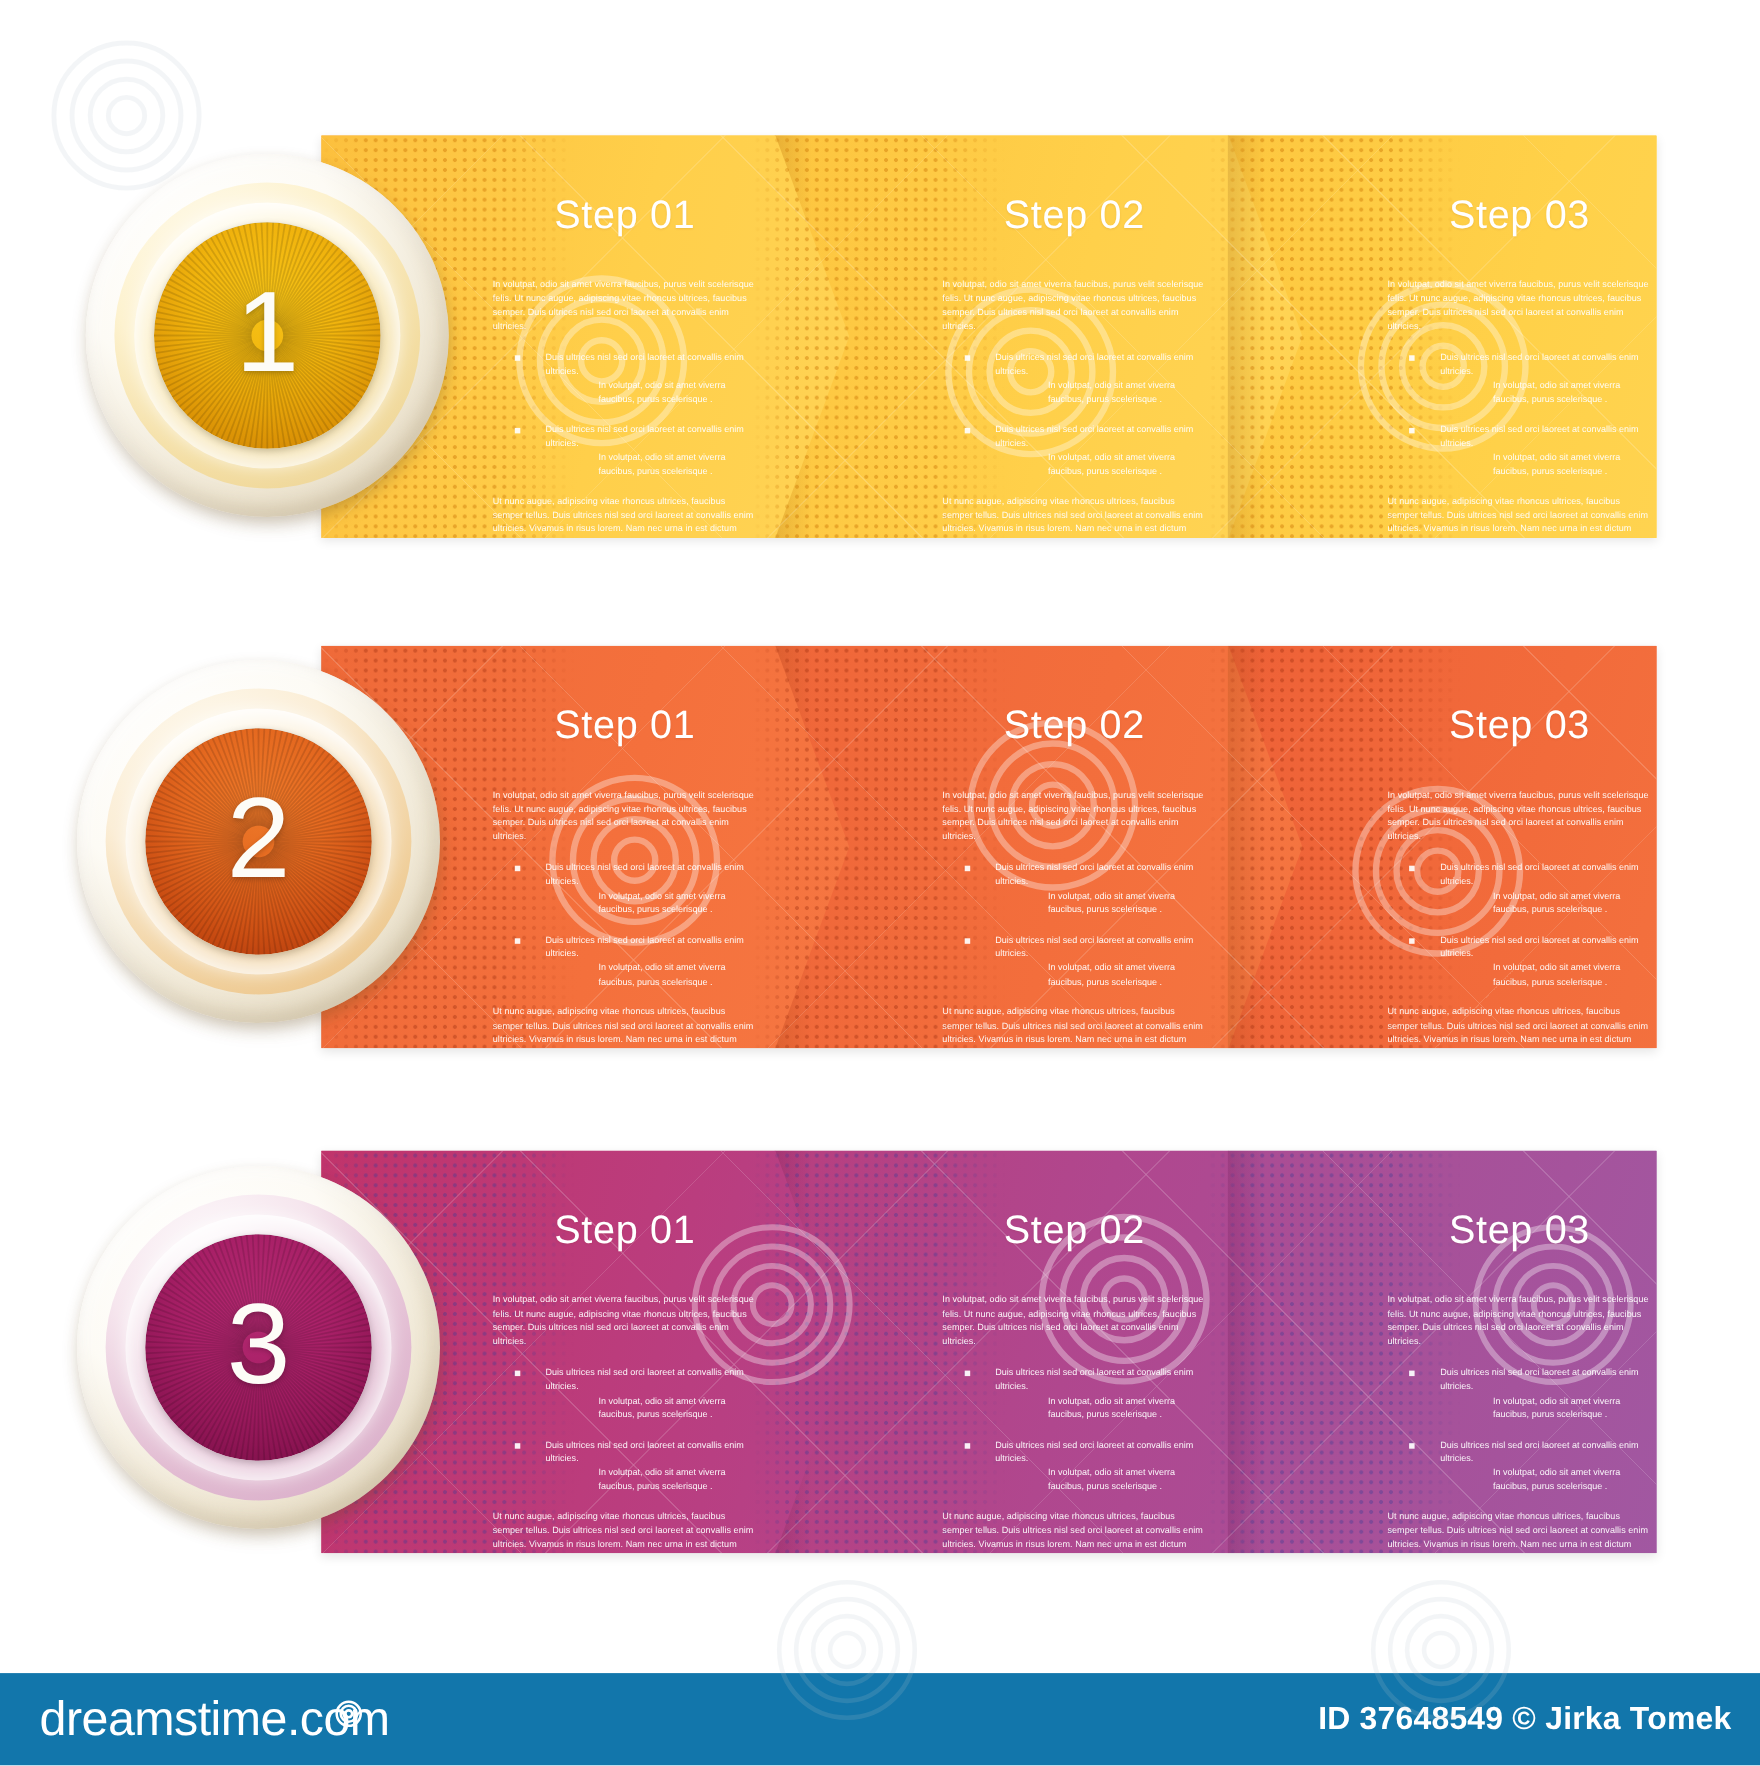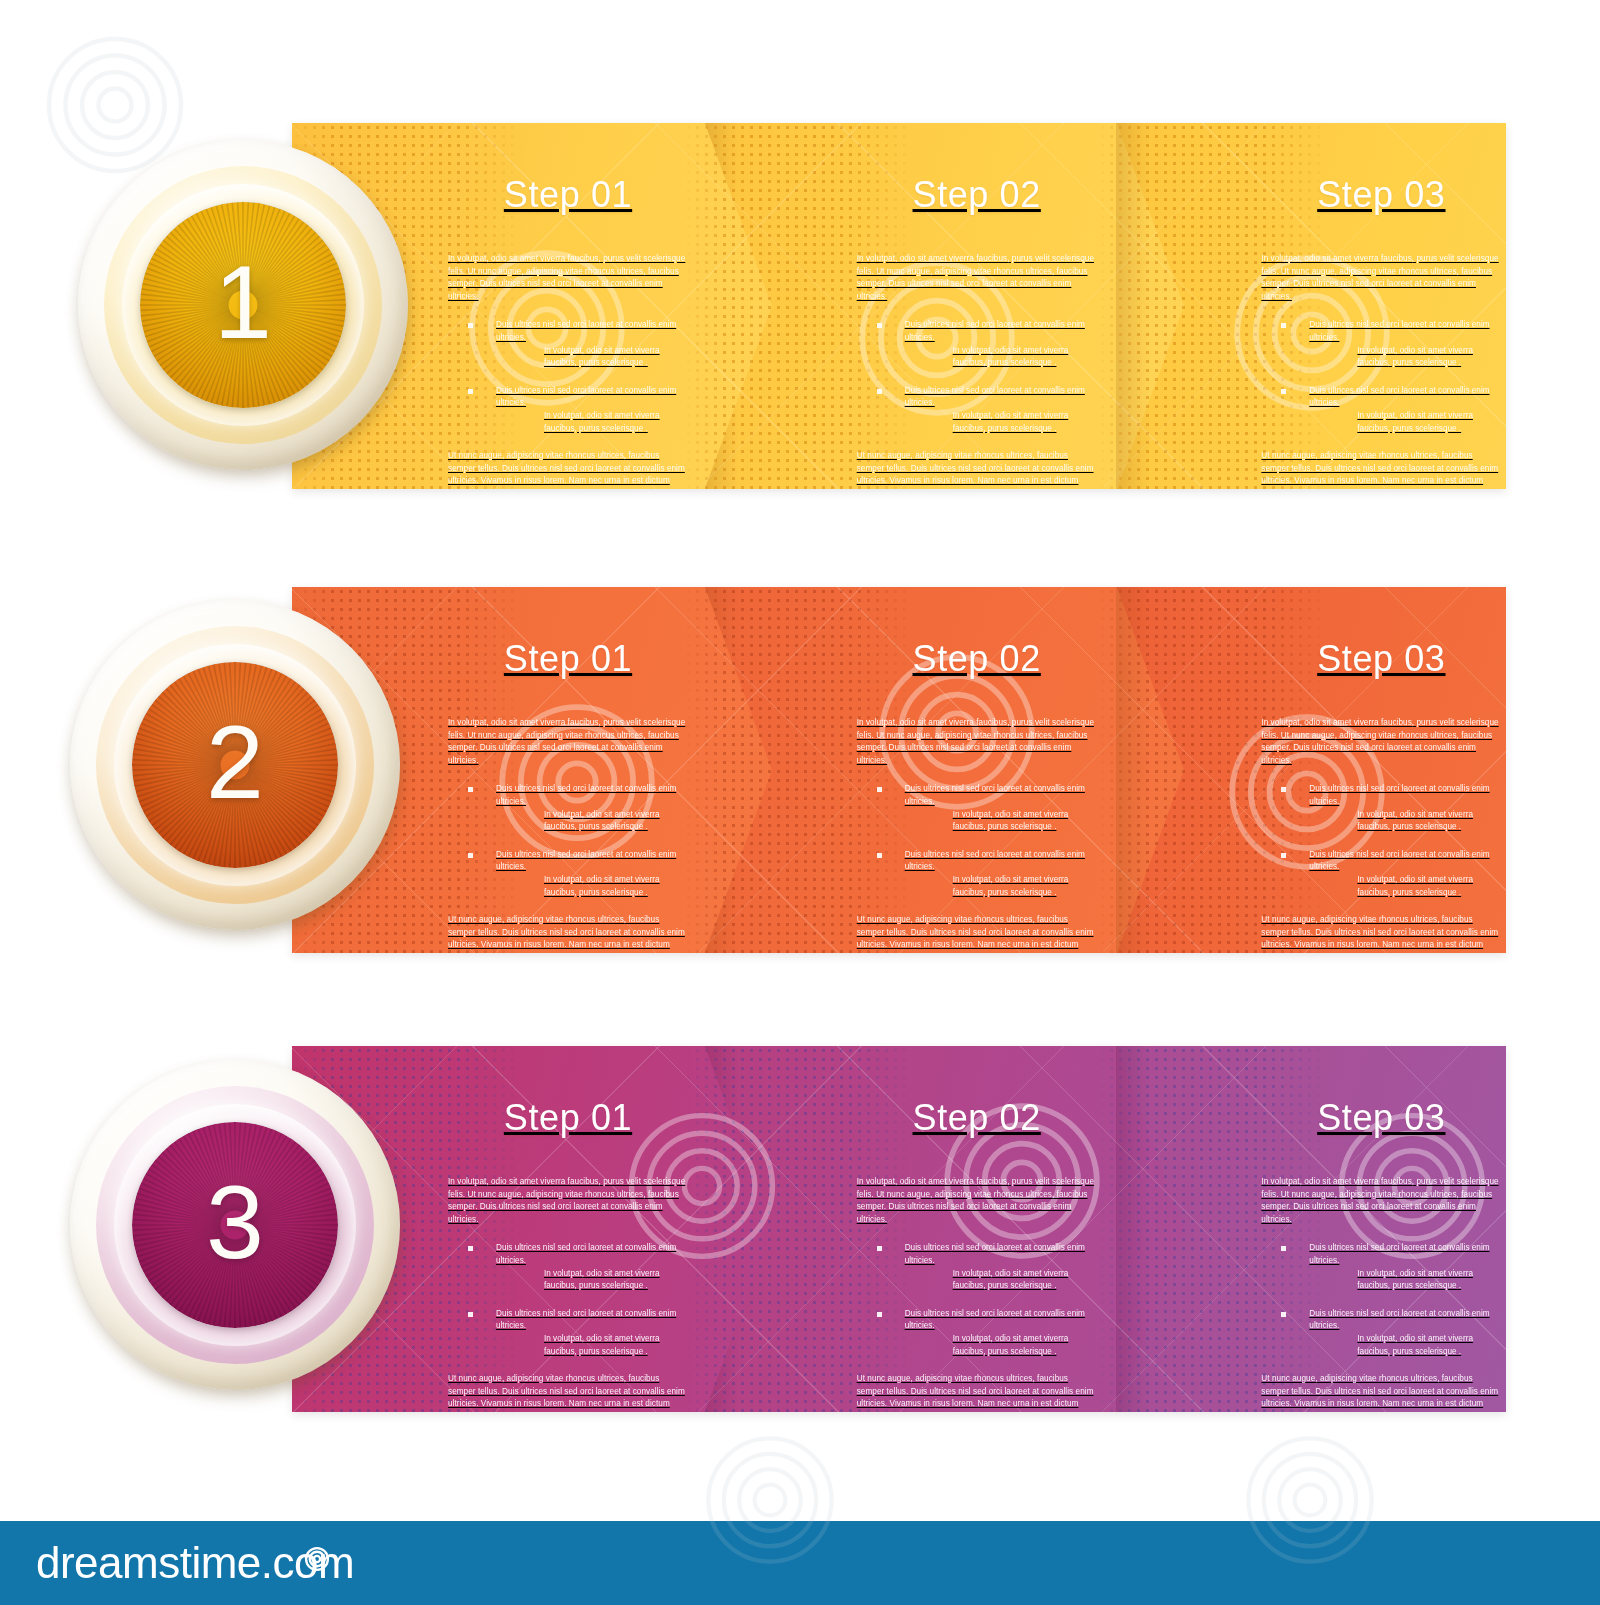--- a/index.html
+++ b/index.html
@@ -154,21 +154,20 @@
   .col {
     position: relative;
     width: 412px;
     padding: 0;
   }
   .col-inner {
     position: absolute;
     left: 156px;
     top: 54px;
     width: 240px;
-    text-decoration: underline;
   }
   .col.col2 .col-inner { left: 160px; }
   .col.col3 .col-inner { left: 160px; }
 
   .step-title {
     font-family: "Liberation Sans", sans-serif;
     font-size: 36px;
     font-weight: 300;
     letter-spacing: 0.6px;
     color: #ffffff;
@@ -1066,15 +1065,16 @@
       <span class="swirl">
         <svg width="26" height="26" viewBox="0 0 100 100">
           <g fill="none" stroke="#ffffff" stroke-width="9">
             <circle cx="50" cy="50" r="42"></circle>
             <path d="M50 22 A28 28 0 1 1 22 50 A28 28 0 0 1 50 22"></path>
             <circle cx="50" cy="50" r="12"></circle>
           </g>
         </svg>
       </span>
     </div>
+    <div class="ds-credit">ID 37648549 © Jirka Tomek</div>
   </div>
 
 </div>
 
 </body></html>

